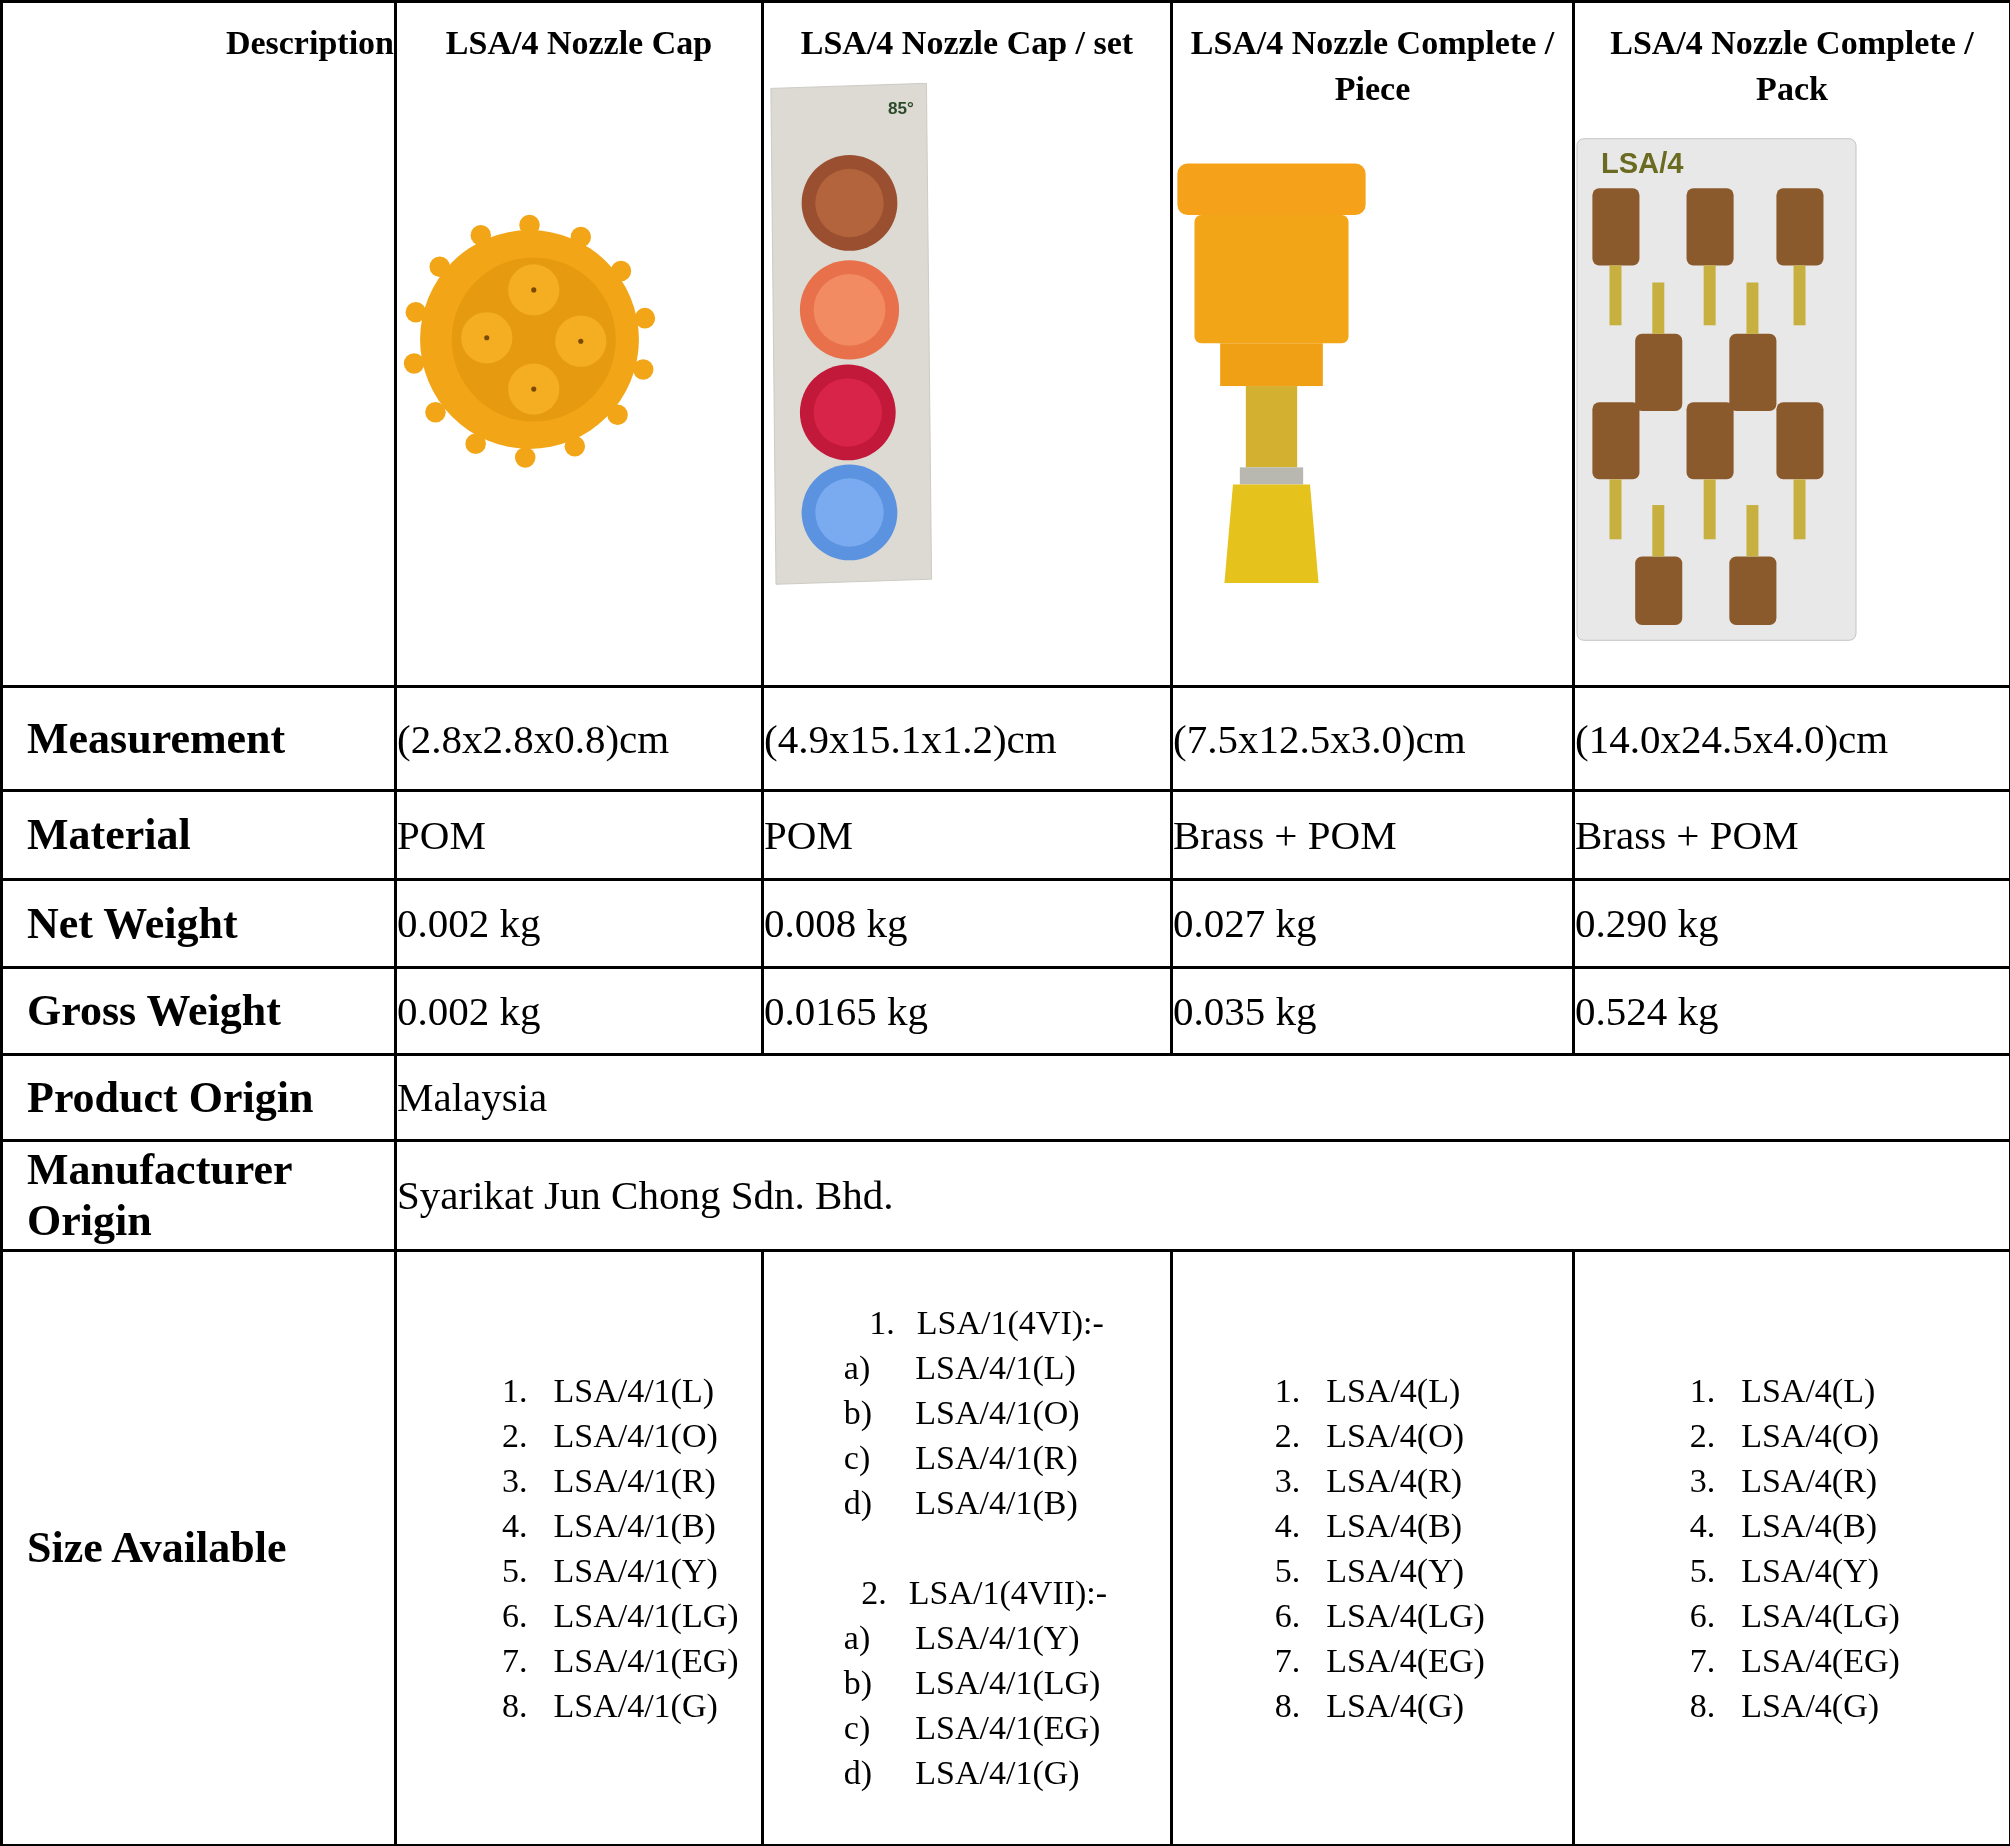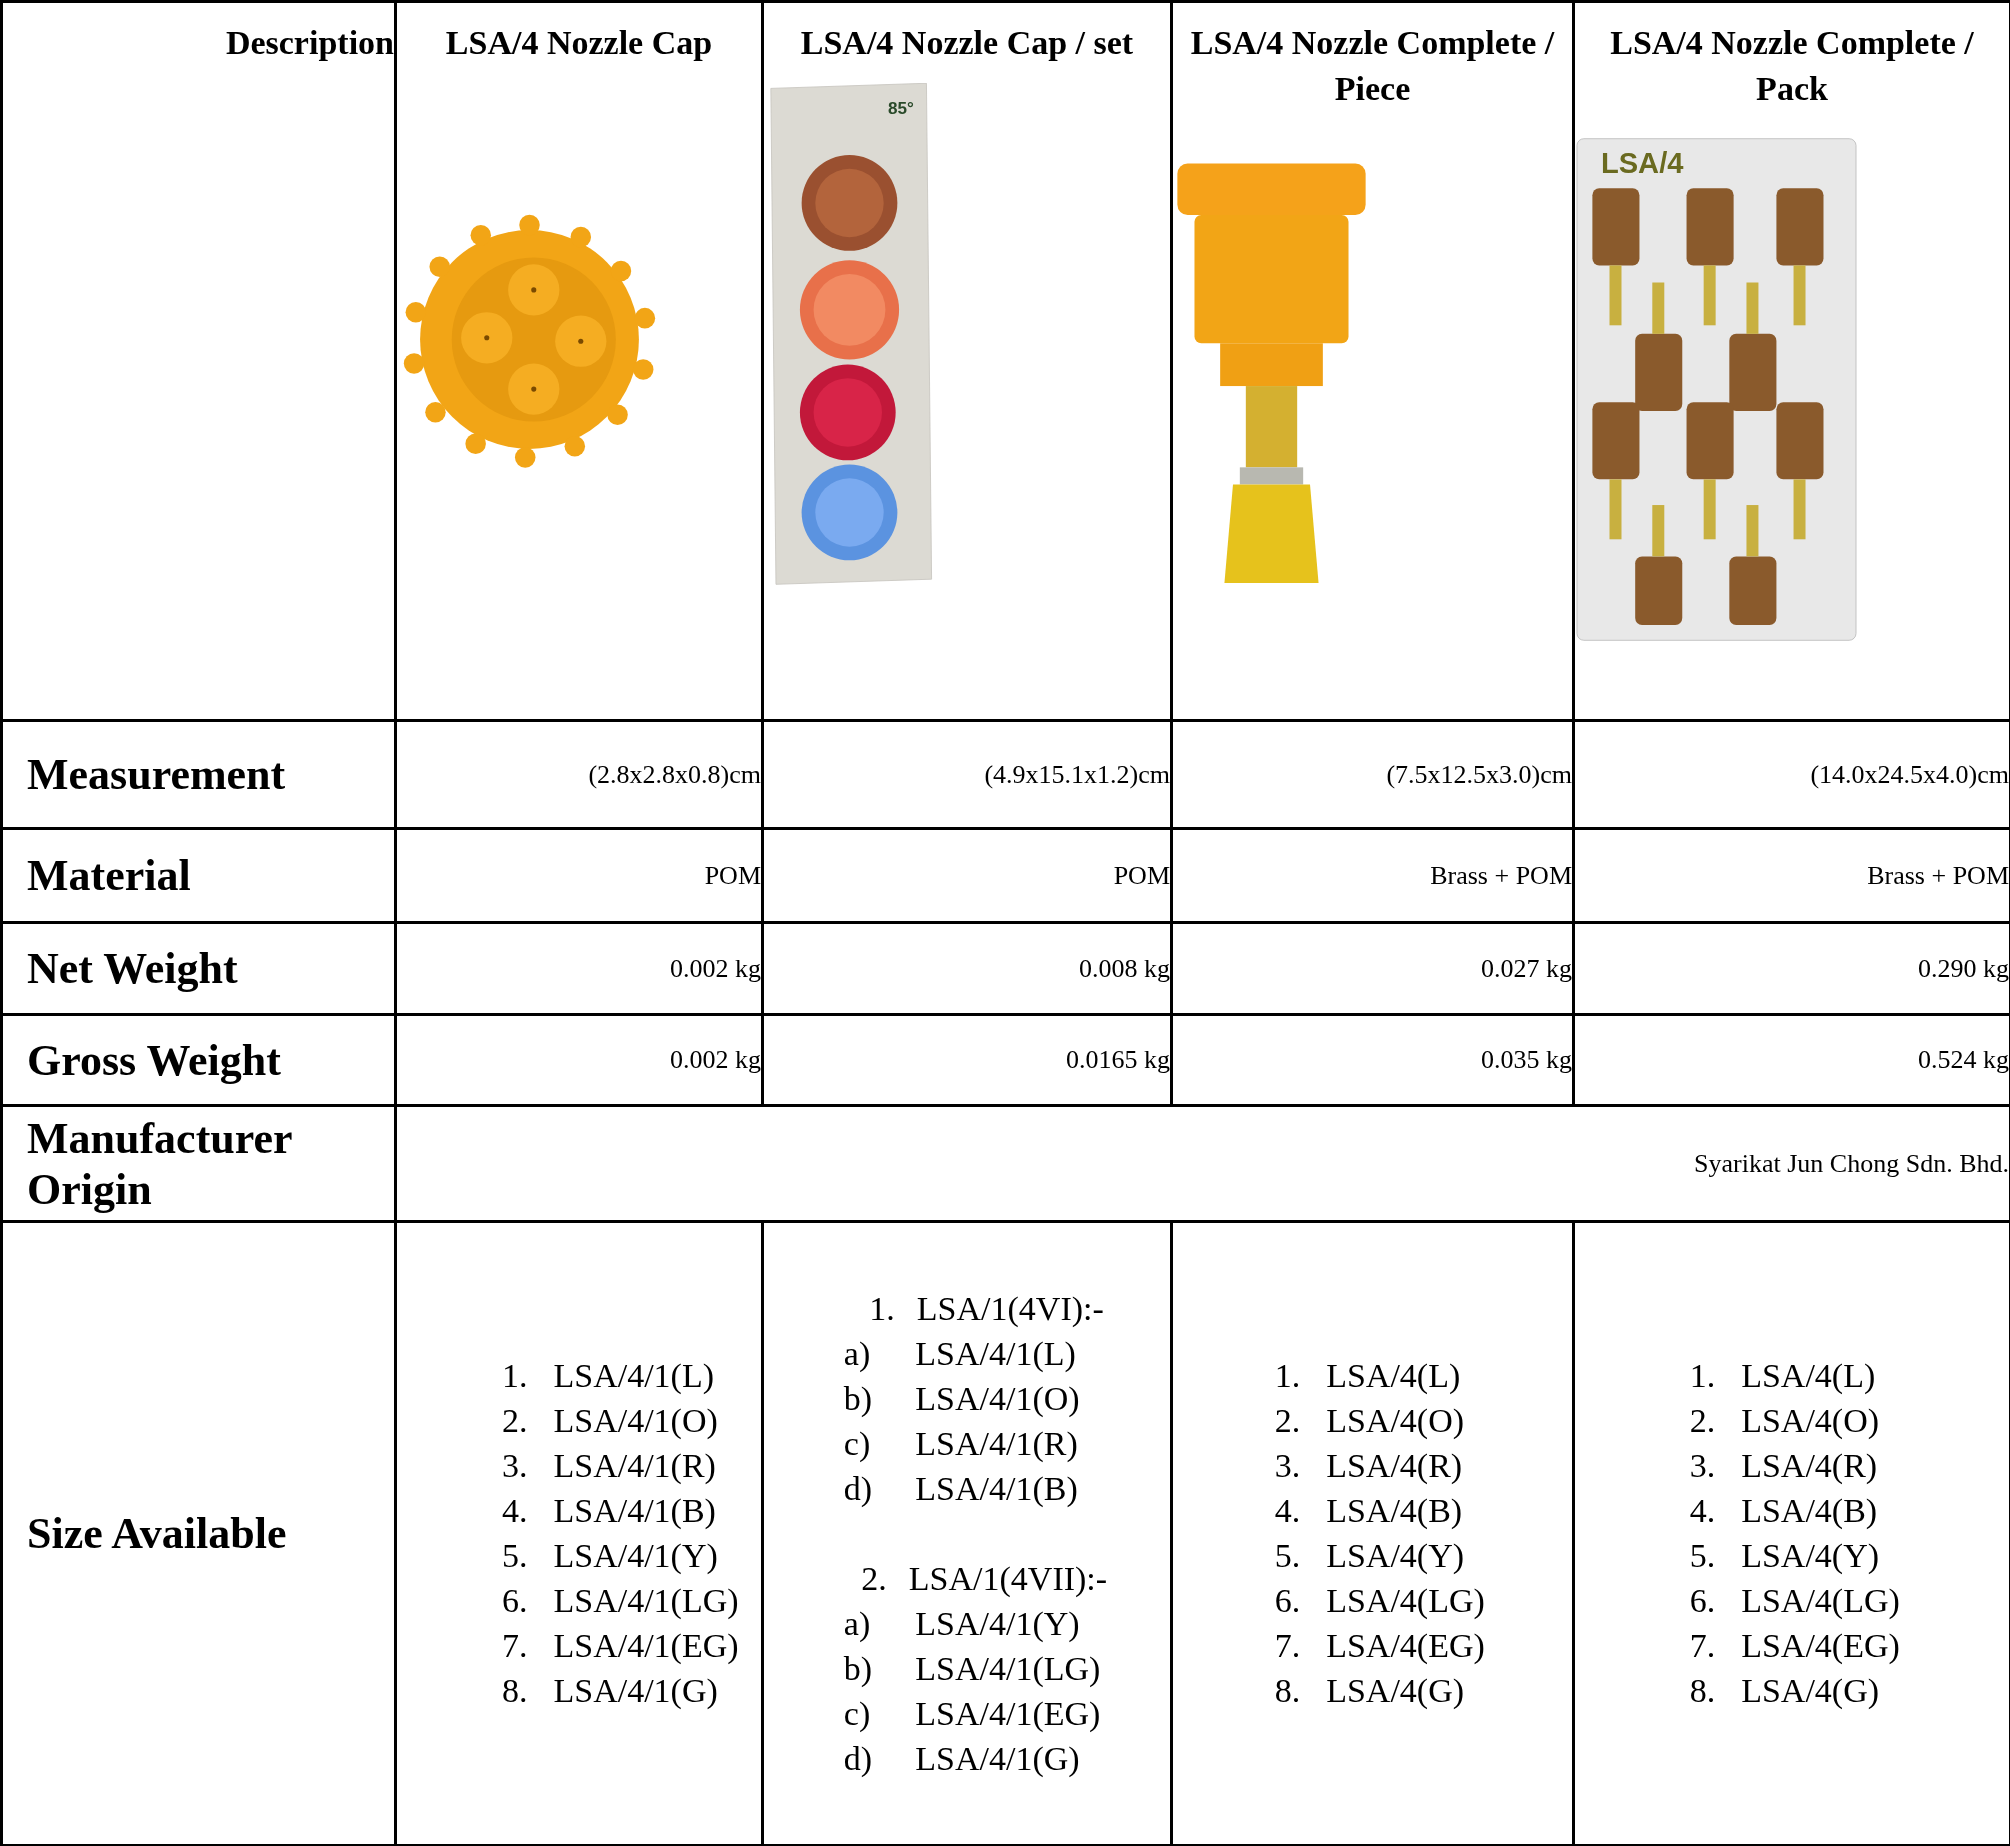--- a/index.html
+++ b/index.html
@@ -2,21 +2,21 @@
 <html style="font-size:13.7px"><head>
 <meta charset="utf-8">
 <style>
   html, body { margin:0; padding:0; background:#fff; }
   body { width:2010px; height:1847px; overflow:hidden; font-family:"Liberation Serif", serif; color:#000; }
   table { border-collapse:collapse; table-layout:fixed; width:2010px; height:1847px; }
   td, th { border:3.4px solid #000; padding:0; vertical-align:middle; }
   .lbl { font-weight:bold; font-size:44px; text-align:left; padding-left:24px; }
   .hdr th { font-weight:bold; font-size:34px; vertical-align:top; text-align:center; line-height:46px; padding-top:17px; }
   .hdr th.lbl { text-align:right; }
-  .val { font-size:26px; text-align:right; }
+  .val { font-size:41px; text-align:left; }
   .imgwrap { display:flex; justify-content:flex-start; align-items:center; height:514px; margin-top:8.6px; }
   .list { font-size:34px; line-height:45px; display:inline-block; text-align:left; }
   .list .row { display:flex; white-space:nowrap; }
   .list .n { width:65px; text-align:right; padding-right:0; }
   .list .t { padding-left:26px; }
   .list .gap { height:45px; }
   .list .sub .n { width:51px; text-align:left; }
   .list .sub .t { padding-left:20.5px; }
   .center { text-align:center; }
 </style>
@@ -158,20 +158,24 @@
     <td class="val">0.027 kg</td>
     <td class="val">0.290 kg</td>
   </tr>
   <tr style="height:83px">
     <td class="lbl">Gross Weight</td>
     <td class="val">0.002 kg</td>
     <td class="val">0.0165 kg</td>
     <td class="val">0.035 kg</td>
     <td class="val">0.524 kg</td>
   </tr>
+  <tr style="height:82px">
+    <td class="lbl">Product Origin</td>
+    <td class="val" colspan="4">Malaysia</td>
+  </tr>
   <tr style="height:101px">
     <td class="lbl">Manufacturer Origin</td>
     <td class="val" colspan="4">Syarikat Jun Chong Sdn. Bhd.</td>
   </tr>
 
   <tr style="height:568px">
     <td class="lbl">Size Available</td>
 
     <td class="center">
       <div class="list" style="margin-left:43px">

